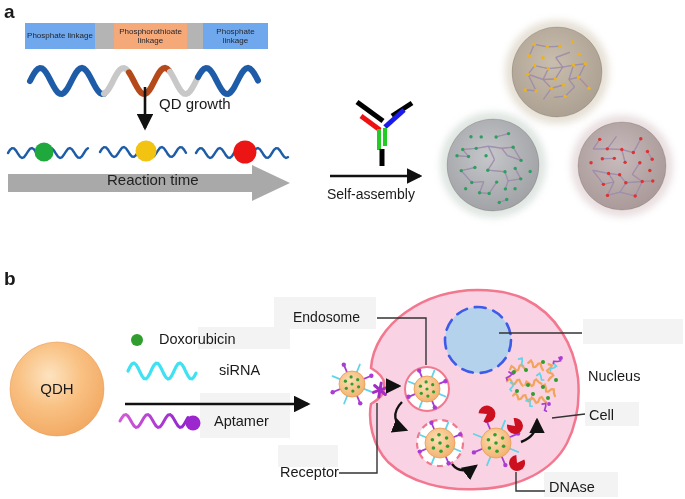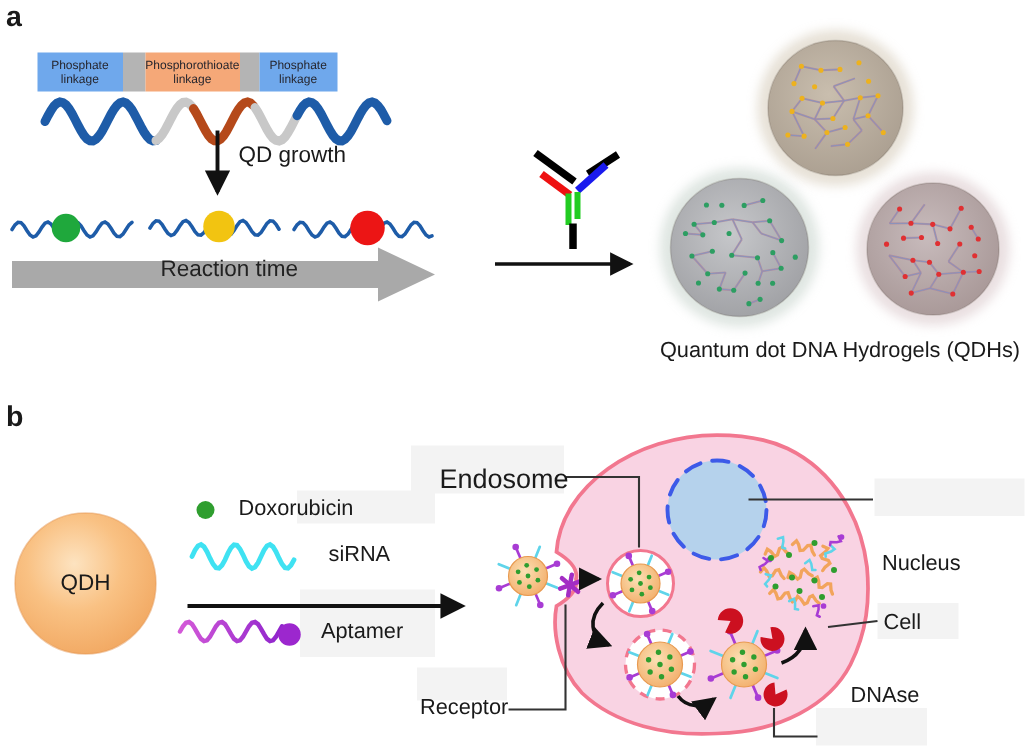--- a/index.html
+++ b/index.html
@@ -3,21 +3,21 @@
 <meta charset="utf-8">
 <style>
   html,body{margin:0;padding:0;background:#fff;}
   #fig{position:relative;width:685px;height:499px;background:#fff;overflow:hidden;
        font-family:"Liberation Sans",sans-serif;color:#1a1a1a;}
   .bgbox{position:absolute;background:#f3f3f3;z-index:0;}
   #art{position:absolute;left:0;top:0;z-index:1;}
   .lbl{position:absolute;z-index:2;white-space:nowrap;font-size:14.5px;color:#1a1a1a;}
   .panel-letter{font-size:19px;font-weight:bold;}
   .centered{text-align:center;}
-  #linkage-bar{position:absolute;left:25px;top:35px;width:200px;height:26px;display:flex;z-index:2;}
+  #linkage-bar{position:absolute;left:25px;top:23px;width:243px;height:26px;display:flex;z-index:2;}
   .seg{display:flex;align-items:center;justify-content:center;text-align:center;
        font-size:8px;line-height:1.15;color:#26262e;}
 </style>
 </head>
 <body>
 
 <div id="fig">
 
   <div class="bgbox" style="left:198px;top:327px;width:92px;height:22px;"></div>
   <div class="bgbox" style="left:200px;top:393px;width:90px;height:45px;"></div>
@@ -496,24 +496,24 @@
         <span>Phosphorothioate linkage</span>
       </div>
     <div class="seg" id="segg2" style="width: 16px; background: rgb(180, 180, 180);"></div>
     <div class="seg" id="seg2" style="width: 65px; background: rgb(111, 168, 236);">
         <span>Phosphate linkage</span>
       </div>
   </div>
 
   <div class="lbl" style="left:159px;top:95px;font-size:15px;">QD growth</div>
   <div class="lbl" style="left:107px;top:171px;font-size:15px;color:#222;text-align:right;">Reaction time</div>
-  <div class="lbl centered" style="left:435px;top:226px;width:250px;font-size:14.5px;">Quantum dot DNA Hydrogels (QDHs)</div>
+  <div class="lbl" style="left:327px;top:186px;font-size:14px;">Self-assembly</div>
 
   <div class="lbl centered" style="left:27px;top:380px;width:60px;font-size:15px;">QDH</div>
   <div class="lbl" style="left:159px;top:331px;">Doxorubicin</div>
   <div class="lbl" style="left:219px;top:362px;">siRNA</div>
   <div class="lbl" style="left:214px;top:413px;">Aptamer</div>
-  <div class="lbl" style="left:293px;top:309px;font-size:18px;">Endosome</div>
+  <div class="lbl" style="left:293px;top:309px;font-size:14px;">Endosome</div>
   <div class="lbl" style="left:588px;top:324px;margin-top:44px;">Nucleus</div>
   <div class="lbl" style="left:589px;top:407px;">Cell</div>
   <div class="lbl" style="left:280px;top:464px;">Receptor</div>
-  <div class="lbl" style="left:549px;top:456px;margin-left:18px;">DNAse</div>
+  <div class="lbl" style="left:549px;top:479px;">DNAse</div>
 </div>
 
 </body></html>

